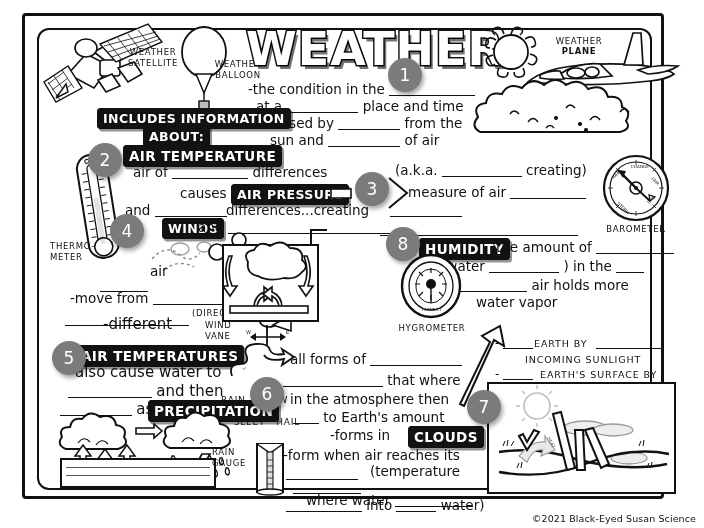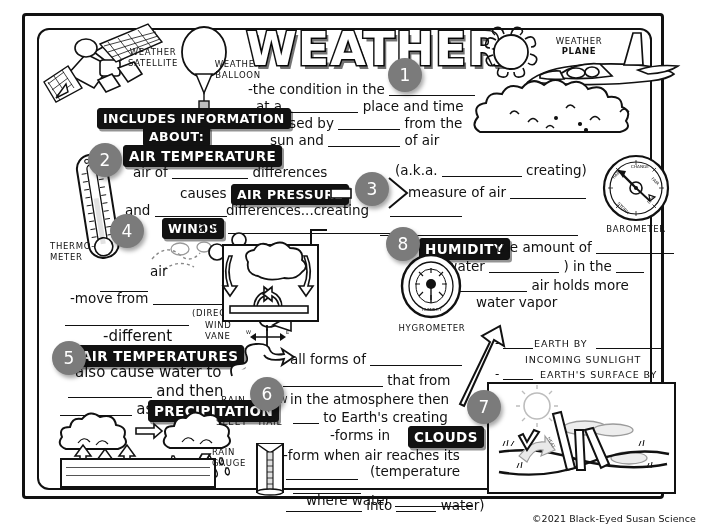--- a/index.html
+++ b/index.html
@@ -490,21 +490,21 @@
       <text x="58" y="54" font-family="DejaVu Sans,sans-serif" font-size="4.5" fill="#555" transform="rotate(62 58 54)">HEAT</text>
       <g stroke="#111" stroke-width="1" fill="none">
         <path d="M14 62 l2-5 M18 62 l1-6 M22 62 l3-5"></path>
         <path d="M28 84 l2-5 M32 84 l1-6"></path>
         <path d="M150 62 l2-5 M154 62 l1-6"></path>
         <path d="M158 84 l2-5 M162 84 l1-6"></path>
       </g>
     </svg>
   </div>
 
-  <div class="hw" style="left:103px;top:328px;font-size:15px;">-different</div>
+  <div class="hw" style="left:103px;top:316px;font-size:15px;">-different</div>
   <div class="chunk" style="left:75px;top:345px;font-size:13.5px;">AIR TEMPERATURES</div>
   <div class="hw" style="left:75px;top:364px;font-size:15px;text-align:right;">also cause water to</div>
   <div class="hw" style="left:68px;top:383px;">
     <span class="u" style="width:84px"></span>
     <span style="font-size:15px;margin-top:40px;">and then</span>
   </div>
   <div class="hw" style="left:60px;top:401px;">
     <span class="u" style="width:72px"></span>
     <span style="font-size:15px;">as</span>
   </div>
@@ -550,21 +550,21 @@
       <g fill="#fff" stroke="#111" stroke-width="1.5">
         <path d="M8 40 L8 12 L3 12 L11 1 L19 12 L14 12 L14 40 Z"></path>
         <path d="M30 40 L30 16 L25 16 L33 5 L41 16 L36 16 L36 40 Z"></path>
         <path d="M52 40 L52 12 L47 12 L55 1 L63 12 L58 12 L58 40 Z"></path>
       </g>
     </svg>
   </div>
   <div class="waterbody"></div>
 
   <div class="cap l" style="left:221px;top:395px;width:80px;font-size:9px;letter-spacing:.8px;">RAIN   SNOW</div>
-  <div class="cap l" style="left:216px;top:417px;width:84px;font-size:9px;letter-spacing:.8px;">SLEET   HAIL</div>
+  <div class="cap l" style="left:216px;top:417px;width:84px;font-size:9px;letter-spacing:.8px;text-align:right;">SLEET   HAIL</div>
 
   <div class="art" style="left:252px;top:440px;">
     <svg width="36" height="58" viewBox="0 0 36 58">
       <path d="M5 4 L31 4 L31 52 L5 52 Z" fill="#fff" stroke="#111" stroke-width="2"></path>
       <path d="M5 4 L18 13 L31 4" fill="#fff" stroke="#111" stroke-width="1.5"></path>
       <rect x="15" y="12" width="6" height="38" fill="#e0e0e0" stroke="#111" stroke-width="1.1"></rect>
       <g stroke="#111" stroke-width="0.8">
         <path d="M15 20 h6 M15 26 h6 M15 32 h6 M15 38 h6 M15 44 h6"></path>
       </g>
       <ellipse cx="18" cy="52" rx="13" ry="3" fill="#fff" stroke="#111" stroke-width="1.4"></ellipse>
@@ -578,26 +578,26 @@
       <path d="M4 38 q-4-12 8-12 q10 0 6-10 q-3-9 10-10 q12-1 14 6 q2 6 14 4 l-2-5 l12 8 l-12 8 l2-6 q-16 3-20-4" fill="#fff" stroke="#111" stroke-width="1.8"></path>
     </svg>
   </div>
 
   <div class="hw" style="left:290px;top:352px;">
     <span>all forms of</span>
     <span class="u" style="width:92px"></span>
   </div>
   <div class="hw" style="left:283px;top:373px;">
     <span class="u" style="width:100px"></span>
-    <span>that from</span>
+    <span>that where</span>
   </div>
   <div class="hw" style="left:290px;top:392px;">in the atmosphere then</div>
   <div class="hw" style="left:293px;top:410px;">
     <span class="u" style="width:26px"></span>
-    <span>to Earth's creating</span>
+    <span>to Earth's amount</span>
   </div>
   <div class="hw" style="left:330px;top:428px;">-forms in</div>
   <div class="chunk" style="left:408px;top:426px;font-size:13.5px;">CLOUDS</div>
 
   <div class="hw" style="left:283px;top:448px;">-form when air reaches its</div>
   <div class="hw" style="left:370px;top:464px;">(temperature</div>
   <div class="hw" style="left:293px;top:480px;">
     <span class="u" style="width:68px"></span>
   </div>
   <div class="hw" style="left:290px;top:480px;"></div>

